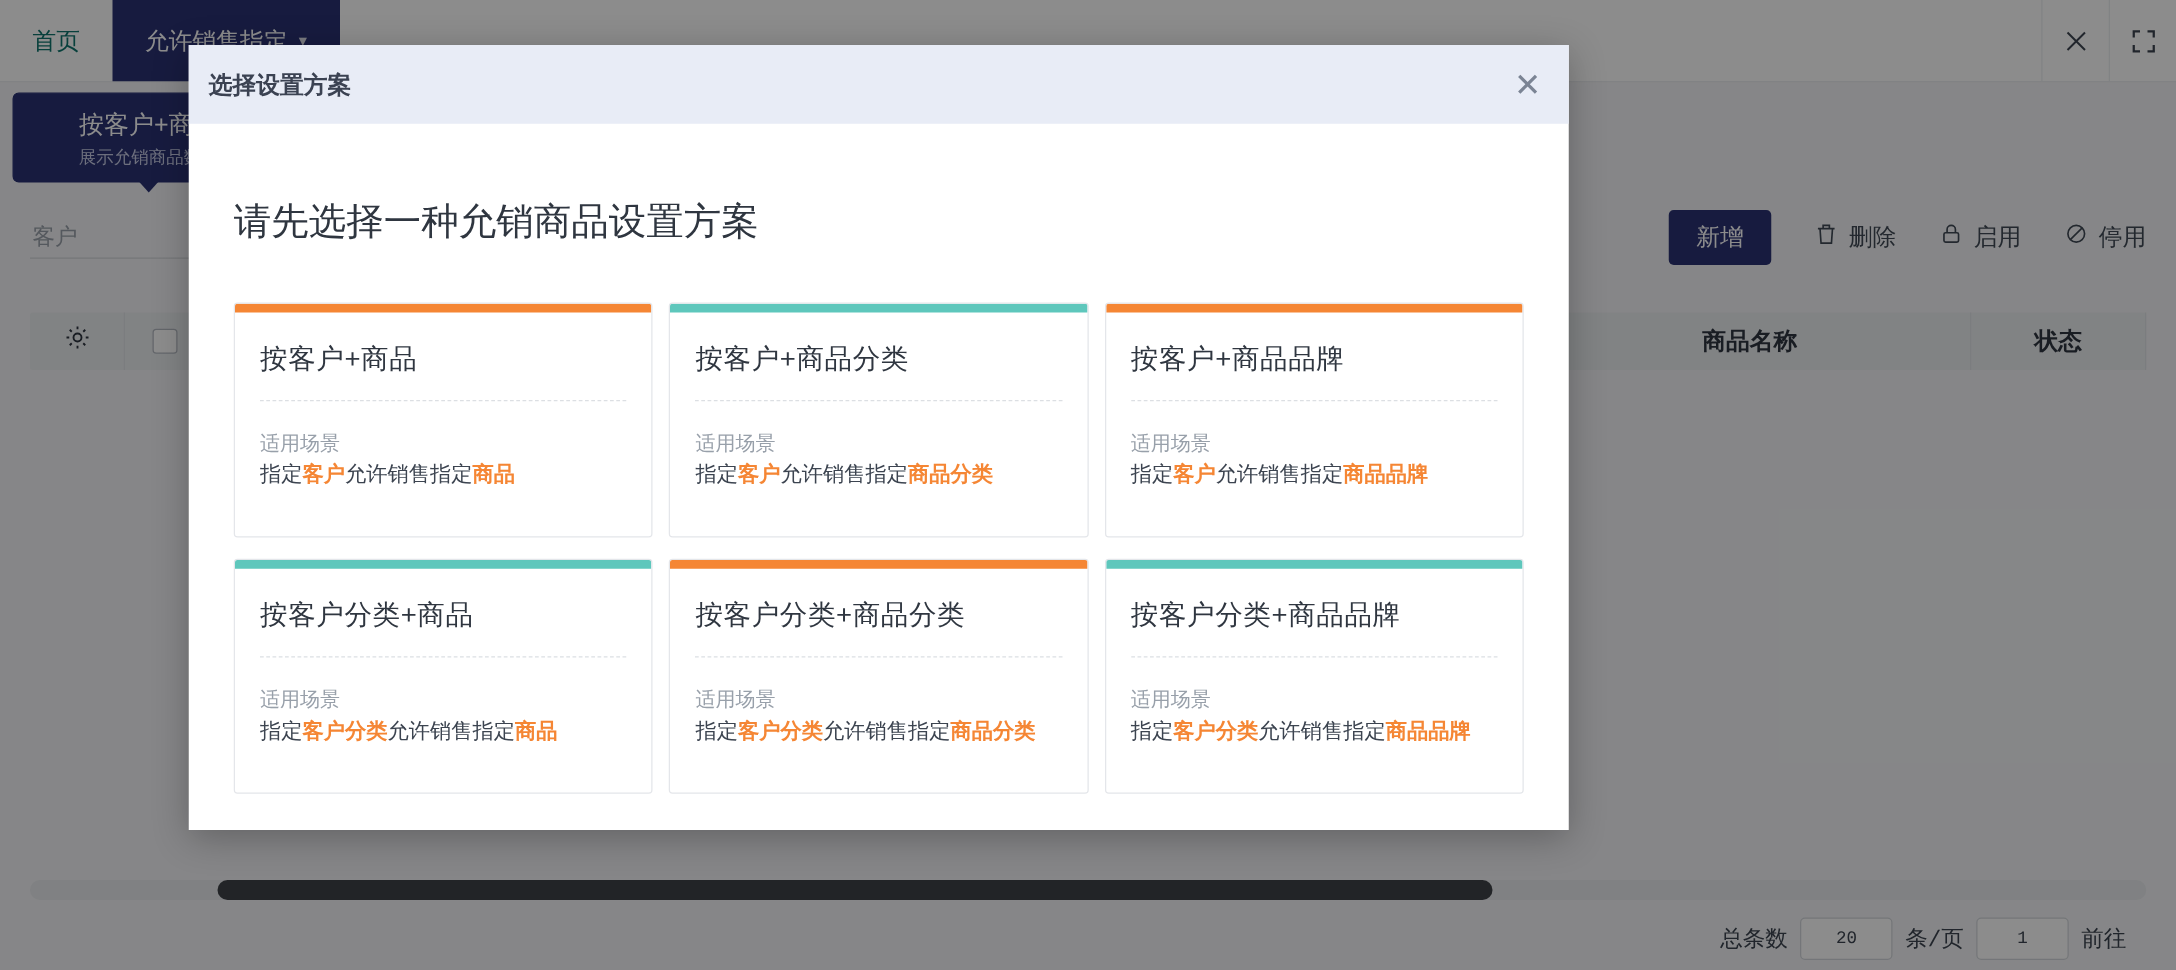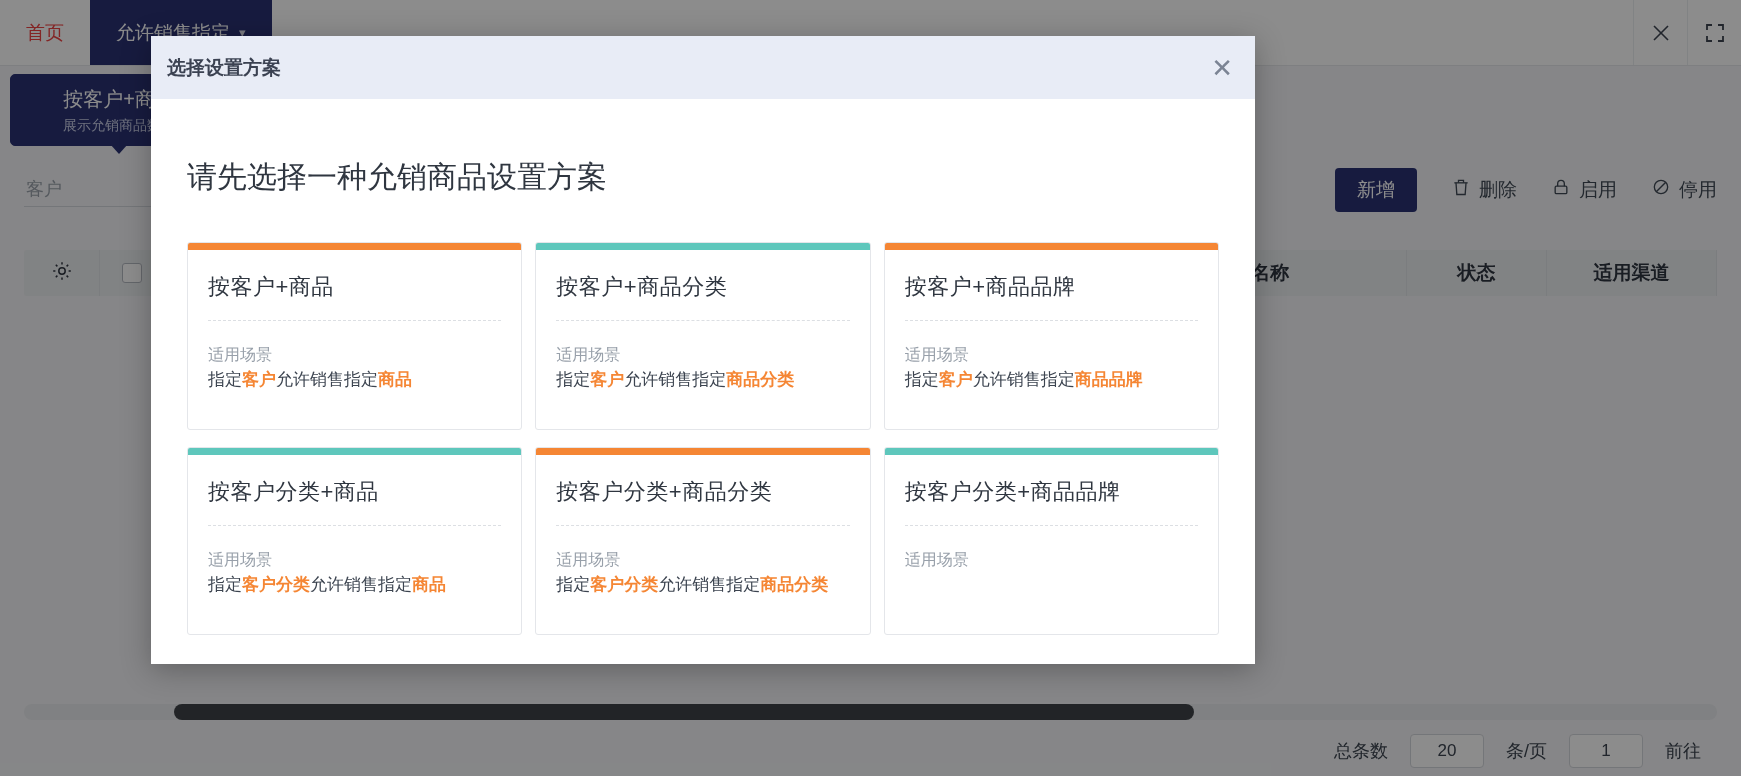--- a/index.html
+++ b/index.html
@@ -36,21 +36,21 @@
     display: flex;
     align-items: stretch;
     border-bottom: 1px solid #e6e8eb;
   }
   .nav-tab {
     display: flex;
     align-items: center;
     justify-content: center;
     padding: 0 26px;
     font-size: 19px;
-    color: #ef4444;
+    color: #0f766e;
     cursor: pointer;
     white-space: nowrap;
   }
   .nav-tab.active {
     background: #2a3274;
     color: #ffffff;
   }
   .nav-tab .caret {
     margin-left: 9px;
     font-size: 13px;
@@ -217,34 +217,35 @@
   }
 
   
   .pagination {
     position: absolute;
     left: 0; right: 0; bottom: 0;
     height: 50px;
     display: flex;
     align-items: center;
     justify-content: flex-end;
-    gap: 22px;
+    gap: 10px;
     padding-right: 40px;
     font-size: 18px;
     color: #3c4450;
+    font-family: Liberation Mono, monospace;
   }
   .page-box {
     width: 74px; height: 34px;
     border: 1px solid #d4d7dc;
     border-radius: 4px;
     background: #fff;
     display: flex;
     align-items: center;
     justify-content: center;
-    font-size: 17px;
+    font-size: 14px;
     color: #3c4450;
   }
 
   
   .dim {
     position: absolute;
     inset: 0;
     background: rgba(0,0,0,0.45);
     z-index: 50;
   }
@@ -452,21 +453,20 @@
         </span>
       </div>
       <div class="th cb">
         <span class="checkbox-sq"></span>
       </div>
       <div class="th flex">客户编码</div>
       <div class="th flex">客户名称</div>
       <div class="th flex">商品编码</div>
       <div class="th flex">商品名称</div>
       <div class="th w140">状态</div>
-      <div class="th w170">适用渠道</div>
     </div>
 
     <div class="hscroll-track">
       <div class="hscroll-thumb"></div>
     </div>
 
     <div class="pagination">
       <span>总条数</span>
       <span class="page-box">20</span>
       <span>条/页</span>
@@ -538,20 +538,21 @@
             <div class="card-desc"><span>指定</span><span class="hl">客户分类</span><span>允许销售指定</span><span class="hl">商品分类</span></div>
           </div>
         </div>
 
         <div class="scheme-card">
           <div class="card-topbar" style="background: rgb(94, 199, 188);"></div>
           <div class="card-inner">
             <div class="card-title">按客户分类+商品品牌</div>
             <hr class="card-divider">
             <div class="card-sub">适用场景</div>
+            <div class="card-desc"><span>指定</span><span class="hl">客户分类</span><span>允许销售指定</span><span class="hl">商品品牌</span></div>
           </div>
         </div>
 
       </div>
     </div>
   </div>
 
 </div>
 
 </body></html>

